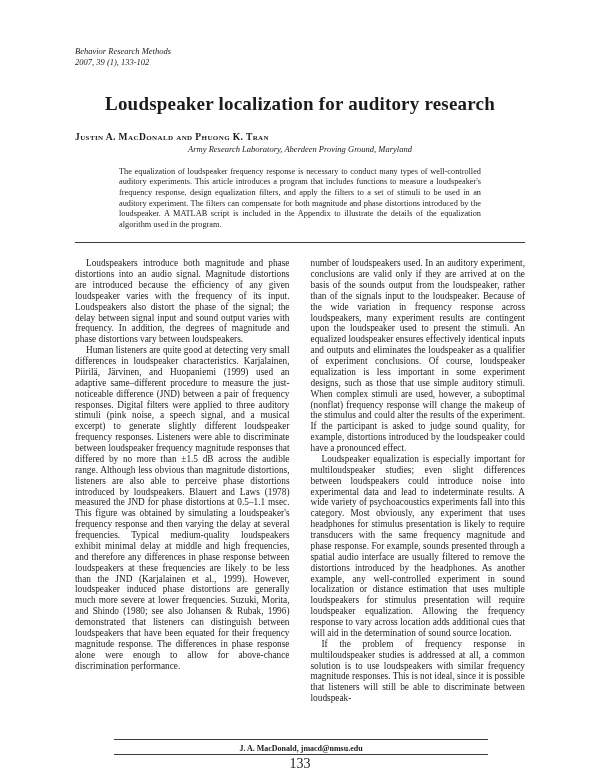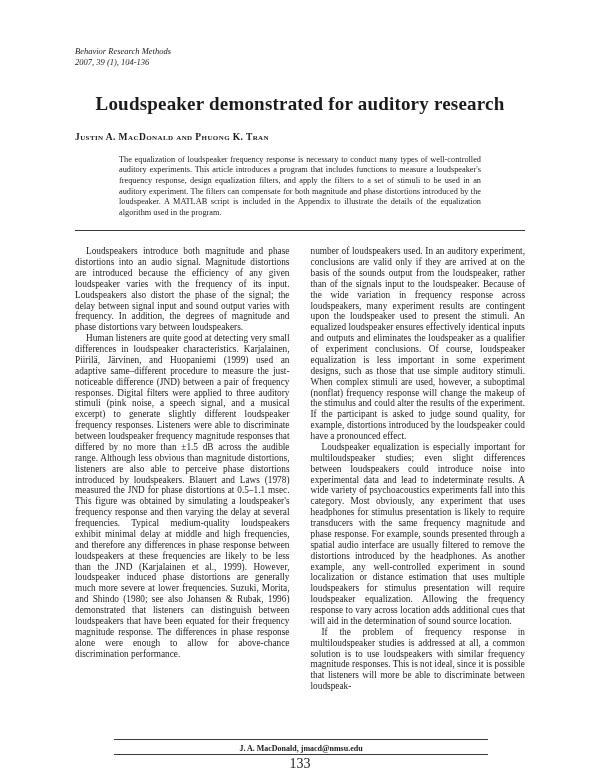--- a/index.html
+++ b/index.html
@@ -26,40 +26,41 @@
   }
   .page-number { position:absolute; bottom:4px; left:0; right:0; text-align:center; font-size:14px; }
 </style>
 </head>
 <body>
 
 <div class="page">
 
   <div class="journal-header">
     <div>Behavior Research Methods</div>
-    <div>2007, 39 (1), 104-136</div>
+    <div>2007, 39 (1), 133-102</div>
   </div>
 
-  <h1 class="title">Loudspeaker demonstrated for auditory research</h1>
+  <h1 class="title">Loudspeaker localization for auditory research</h1>
 
   <div class="authors">Justin A. MacDonald and Phuong K. Tran</div>
+  <div class="affiliation">Army Research Laboratory, Aberdeen Proving Ground, Maryland</div>
 
   <p class="abstract">The equalization of loudspeaker frequency response is necessary to conduct many types of well-controlled auditory experiments. This article introduces a program that includes functions to measure a loudspeaker's frequency response, design equalization filters, and apply the filters to a set of stimuli to be used in an auditory experiment. The filters can compensate for both magnitude and phase distortions introduced by the loudspeaker. A MATLAB script is included in the Appendix to illustrate the details of the equalization algorithm used in the program.</p>
 
   <hr class="rule">
 
   <div class="columns">
     <div class="col">
       <p>Loudspeakers introduce both magnitude and phase distortions into an audio signal. Magnitude distortions are introduced because the efficiency of any given loudspeaker varies with the frequency of its input. Loudspeakers also distort the phase of the signal; the delay between signal input and sound output varies with frequency. In addition, the degrees of magnitude and phase distortions vary between loudspeakers.</p>
       <p>Human listeners are quite good at detecting very small differences in loudspeaker characteristics. Karjalainen, Piirilä, Järvinen, and Huopaniemi (1999) used an adaptive same–different procedure to measure the just-noticeable difference (JND) between a pair of frequency responses. Digital filters were applied to three auditory stimuli (pink noise, a speech signal, and a musical excerpt) to generate slightly different loudspeaker frequency responses. Listeners were able to discriminate between loudspeaker frequency magnitude responses that differed by no more than ±1.5 dB across the audible range. Although less obvious than magnitude distortions, listeners are also able to perceive phase distortions introduced by loudspeakers. Blauert and Laws (1978) measured the JND for phase distortions at 0.5–1.1 msec. This figure was obtained by simulating a loudspeaker's frequency response and then varying the delay at several frequencies. Typical medium-quality loudspeakers exhibit minimal delay at middle and high frequencies, and therefore any differences in phase response between loudspeakers at these frequencies are likely to be less than the JND (Karjalainen et al., 1999). However, loudspeaker induced phase distortions are generally much more severe at lower frequencies. Suzuki, Morita, and Shindo (1980; see also Johansen &amp; Rubak, 1996) demonstrated that listeners can distinguish between loudspeakers that have been equated for their frequency magnitude response. The differences in phase response alone were enough to allow for above-chance discrimination performance.</p>
     </div>
     <div class="col">
       <p class="no-indent">number of loudspeakers used. In an auditory experiment, conclusions are valid only if they are arrived at on the basis of the sounds output from the loudspeaker, rather than of the signals input to the loudspeaker. Because of the wide variation in frequency response across loudspeakers, many experiment results are contingent upon the loudspeaker used to present the stimuli. An equalized loudspeaker ensures effectively identical inputs and outputs and eliminates the loudspeaker as a qualifier of experiment conclusions. Of course, loudspeaker equalization is less important in some experiment designs, such as those that use simple auditory stimuli. When complex stimuli are used, however, a suboptimal (nonflat) frequency response will change the makeup of the stimulus and could alter the results of the experiment. If the participant is asked to judge sound quality, for example, distortions introduced by the loudspeaker could have a pronounced effect.</p>
       <p>Loudspeaker equalization is especially important for multiloudspeaker studies; even slight differences between loudspeakers could introduce noise into experimental data and lead to indeterminate results. A wide variety of psychoacoustics experiments fall into this category. Most obviously, any experiment that uses headphones for stimulus presentation is likely to require transducers with the same frequency magnitude and phase response. For example, sounds presented through a spatial audio interface are usually filtered to remove the distortions introduced by the headphones. As another example, any well-controlled experiment in sound localization or distance estimation that uses multiple loudspeakers for stimulus presentation will require loudspeaker equalization. Allowing the frequency response to vary across location adds additional cues that will aid in the determination of sound source location.</p>
-      <p>If the problem of frequency response in multiloudspeaker studies is addressed at all, a common solution is to use loudspeakers with similar frequency magnitude responses. This is not ideal, since it is possible that listeners will more be able to discriminate between loudspeak-</p>
+      <p>If the problem of frequency response in multiloudspeaker studies is addressed at all, a common solution is to use loudspeakers with similar frequency magnitude responses. This is not ideal, since it is possible that listeners will still be able to discriminate between loudspeak-</p>
     </div>
   </div>
 
   <div class="footnote">
     <span>J. A. MacDonald, jmacd@nmsu.edu</span>
   </div>
 
   <div class="page-number">133</div>
 
 </div>

